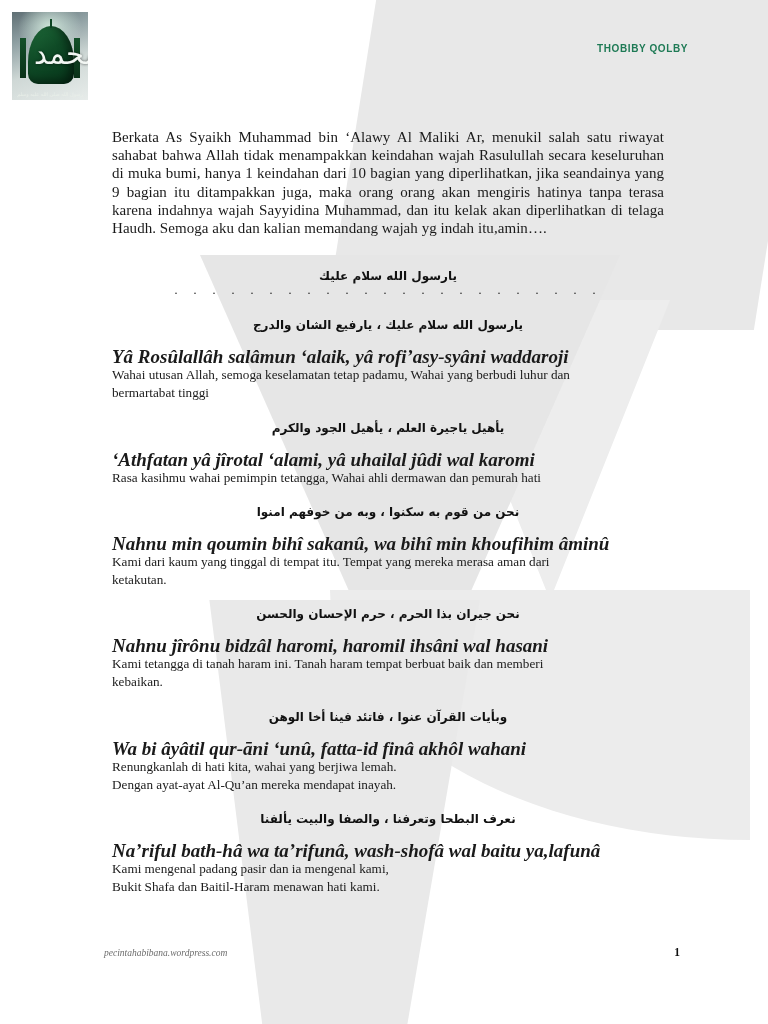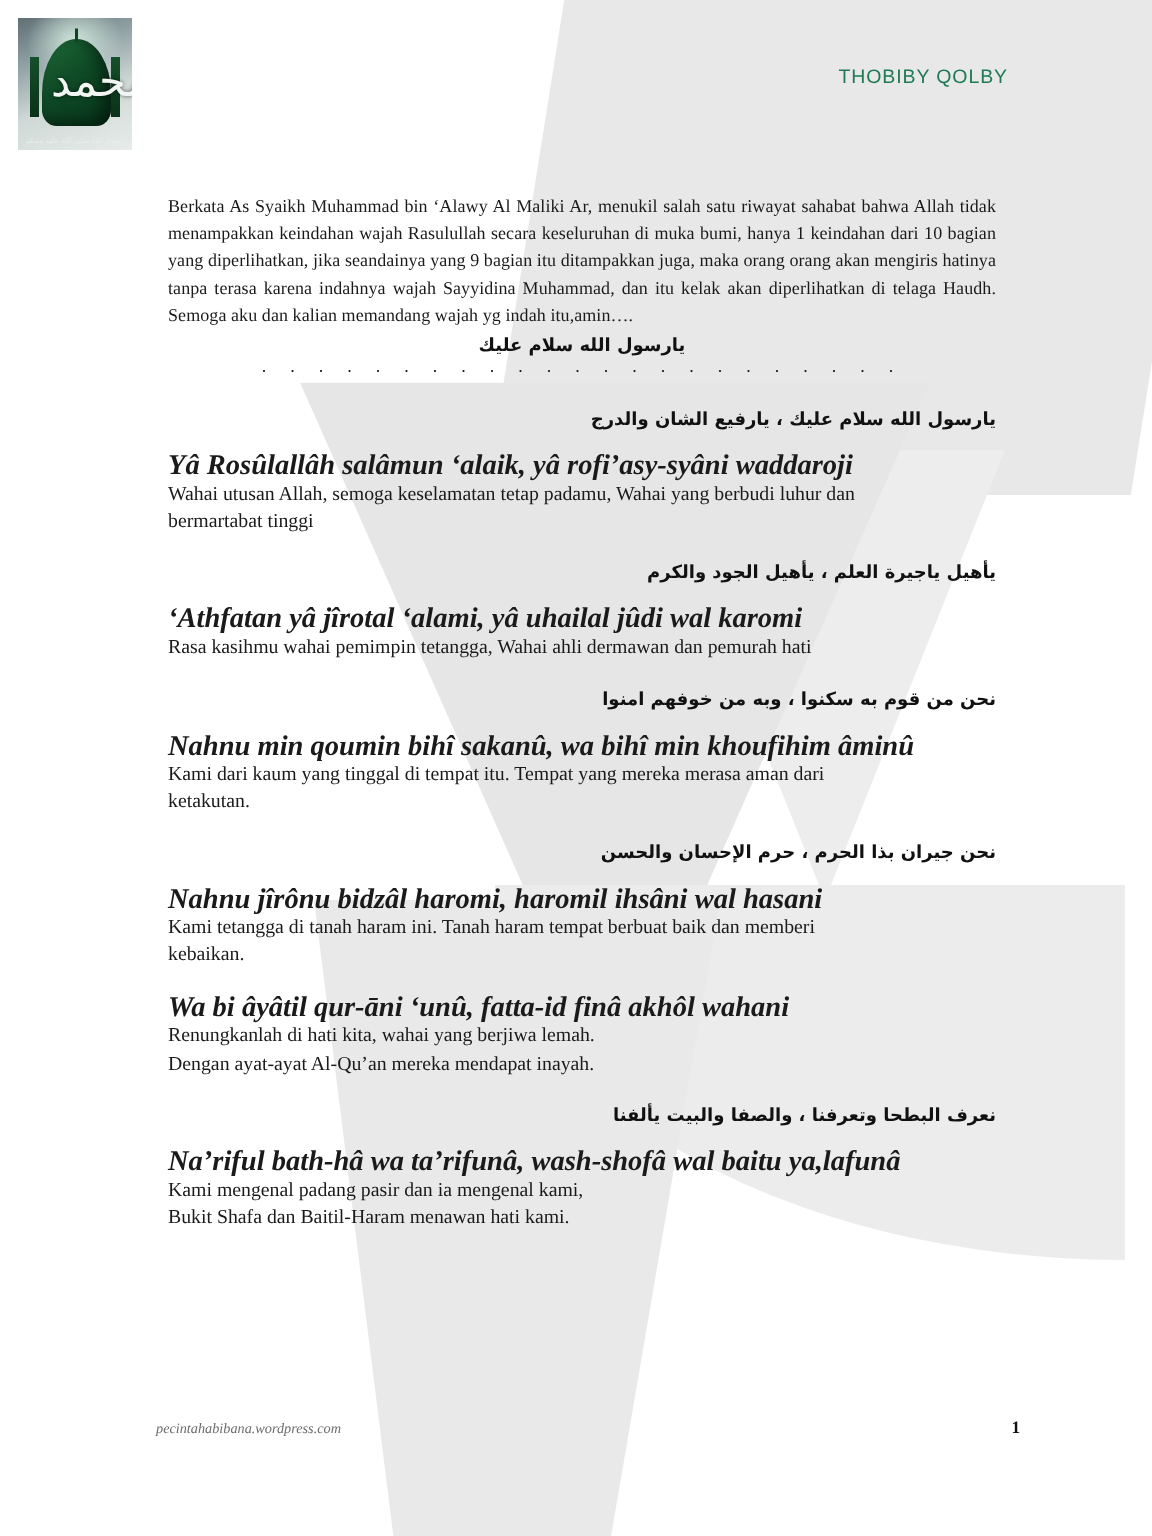--- a/index.html
+++ b/index.html
@@ -146,26 +146,26 @@
     text-align: center;
     color: #e9efe9;
     font-size: 5px;
     letter-spacing: .2px;
     font-family: "DejaVu Sans", sans-serif;
     opacity: .92;
   }
 
   .brand {
     position: absolute;
-    right: 96px;
+    right: 80px;
     top: 43px;
     color: #1e7a55;
     font-family: "Liberation Sans", sans-serif;
-    font-weight: normal;
-    font-size: 13px;
+    font-weight: bold;
+    font-size: 10px;
     letter-spacing: .6px;
   }
 
   .doc-title {
     position: absolute;
     left: 113px;
     top: 88px;
     font-size: 20.5px;
     font-weight: bold;
     color: #14472a;
@@ -184,27 +184,27 @@
     position: absolute;
     left: 112px;
     top: 128px;
     width: 552px;
   }
 
   p.intro {
     margin: 0;
     text-align: justify;
     text-align-last: left;
-    font-size: 12px;
+    font-size: 15px;
     line-height: 18.2px;
     letter-spacing: .05px;
   }
 
   .refrain-block {
-    margin-top: 4px;
+    margin-top: 32px;
     text-align: center;
   }
   .ar-line {
     direction: rtl;
     unicode-bidi: isolate;
     font-family: "DejaVu Sans", sans-serif;
     font-weight: bold;
     font-size: 12px;
     text-align: center;
     color: #111;
@@ -216,21 +216,20 @@
     line-height: 14px;
     margin-top: 3px;
     color: #111;
   }
 
   .verse {
     margin-top: 18px;
   }
   .verse .ar-line {
     margin-bottom: 16px;
-    text-align: right;
   }
   .translit {
     font-style: italic;
     font-weight: bold;
     font-size: 19px;
     line-height: 18px;
     margin: 0;
   }
   .meaning {
     font-size: 13.2px;
@@ -316,20 +315,21 @@
     </div>
 
     <div class="verse">
       <div class="ar-line">نحن جيران بذا الحرم ، حرم الإحسان والحسن</div>
       <p class="translit">Nahnu jîrônu bidzâl haromi, haromil ihsâni wal hasani</p>
       <p class="meaning">Kami tetangga di tanah haram ini. Tanah haram tempat berbuat baik dan memberi</p>
       <p class="meaning">kebaikan.</p>
     </div>
 
     <div class="verse">
+      <div class="ar-line">وبأيات القرآن عنوا ، فاتئد فينا أخا الوهن</div>
       <p class="translit">Wa bi âyâtil qur-āni ‘unû, fatta-id finâ akhôl wahani</p>
       <p class="meaning">Renungkanlah di hati kita, wahai yang berjiwa lemah.</p>
       <p class="meaning">Dengan ayat-ayat Al-Qu’an mereka mendapat inayah.</p>
     </div>
 
     <div class="verse">
       <div class="ar-line">نعرف البطحا وتعرفنا ، والصفا والبيت يألفنا</div>
       <p class="translit">Na’riful bath-hâ wa ta’rifunâ, wash-shofâ wal baitu ya,lafunâ</p>
       <p class="meaning">Kami mengenal padang pasir dan ia mengenal kami,</p>
       <p class="meaning">Bukit Shafa dan Baitil-Haram menawan hati kami.</p>

